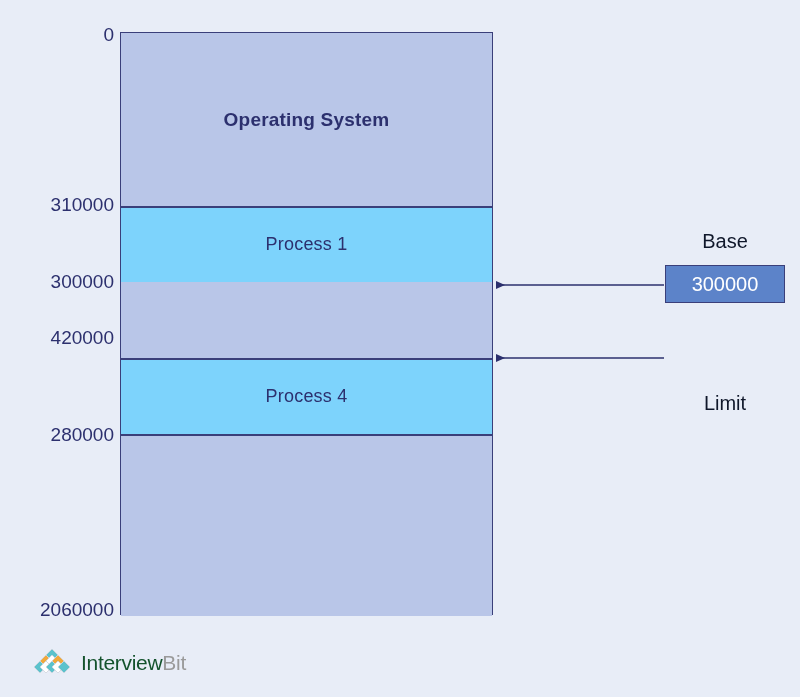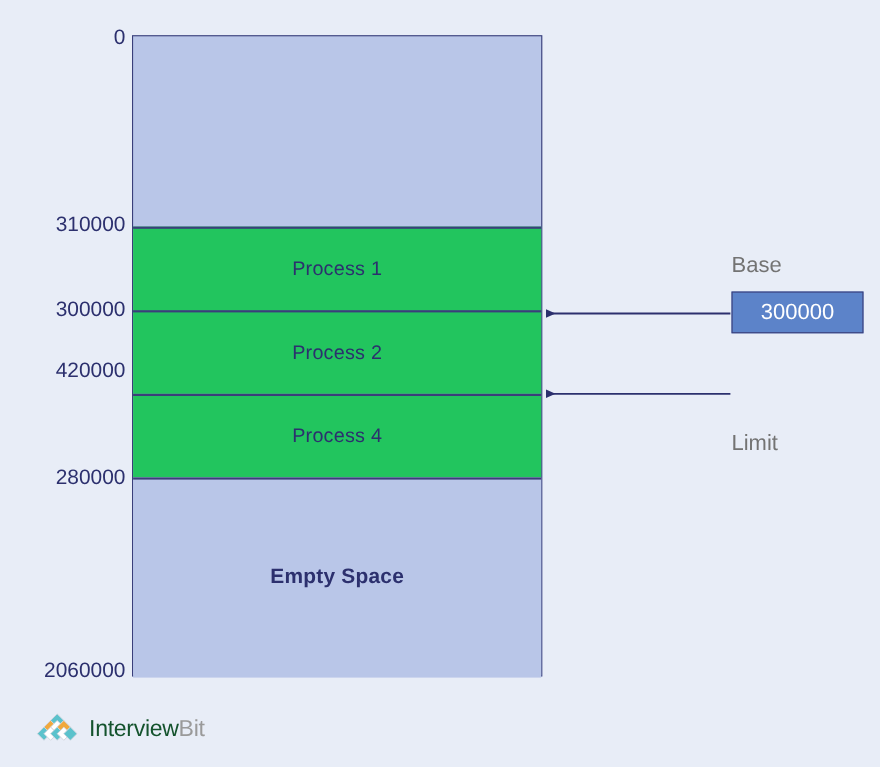--- a/index.html
+++ b/index.html
@@ -46,21 +46,21 @@
     letter-spacing: .2px;
   }
 
   .mem-block.light {
     background: #b9c6e8;
     font-weight: bold;
     font-size: 19px;
   }
 
   .mem-block.dark {
-    background: #22c55e;
+    background: #7dd3fc;
     font-weight: normal;
     font-size: 18px;
   }
 
   .mem-block .divider-top {
     position: absolute;
     left: 0; right: 0; top: 0;
     height: 1.5px;
     background: #3a3f7a;
   }
@@ -96,22 +96,23 @@
     display: flex;
     align-items: center;
     justify-content: center;
     color: #ffffff;
     font-size: 20px;
   }
 
   .side-label {
     position: absolute;
     width: 120px;
+    text-align: center;
     font-size: 20px;
-    color: #737373;
+    color: #0f172a;
   }
 
   .arrow-svg {
     position: absolute;
     left: 0; top: 0;
     width: 800px;
     height: 697px;
     pointer-events: none;
   }
 
@@ -144,39 +145,37 @@
     text-align: center;
   }
 </style>
 </head>
 <body>
 
 <div id="canvas">
 
   <div class="mem-column">
 
+    <div class="mem-block light" style="top:0px; height:173px;">
+      <span>Operating System</span>
+    </div>
 
     <div class="mem-block dark" style="top:173px; height:76px;">
       <div class="divider-top"></div>
       <span>Process 1</span>
     </div>
 
-    <div class="mem-block dark" style="top:249px; height:76px;">
-      <div class="divider-top"></div>
-      <span>Process 2</span>
-    </div>
 
     <div class="mem-block dark" style="top:325px; height:76px;">
       <div class="divider-top"></div>
       <span>Process 4</span>
     </div>
 
     <div class="mem-block light" style="top:401px; height:182px;">
       <div class="divider-top"></div>
-      <span>Empty Space</span>
     </div>
 
   </div>
 
   <div class="addr-layer">
     <div class="addr" style="top:25px;">0</div>
     <div class="addr" style="top:195px;">310000</div>
     <div class="addr" style="top:272px;">300000</div>
     <div class="addr" style="top:328px;">420000</div>
     <div class="addr" style="top:425px;">280000</div>

